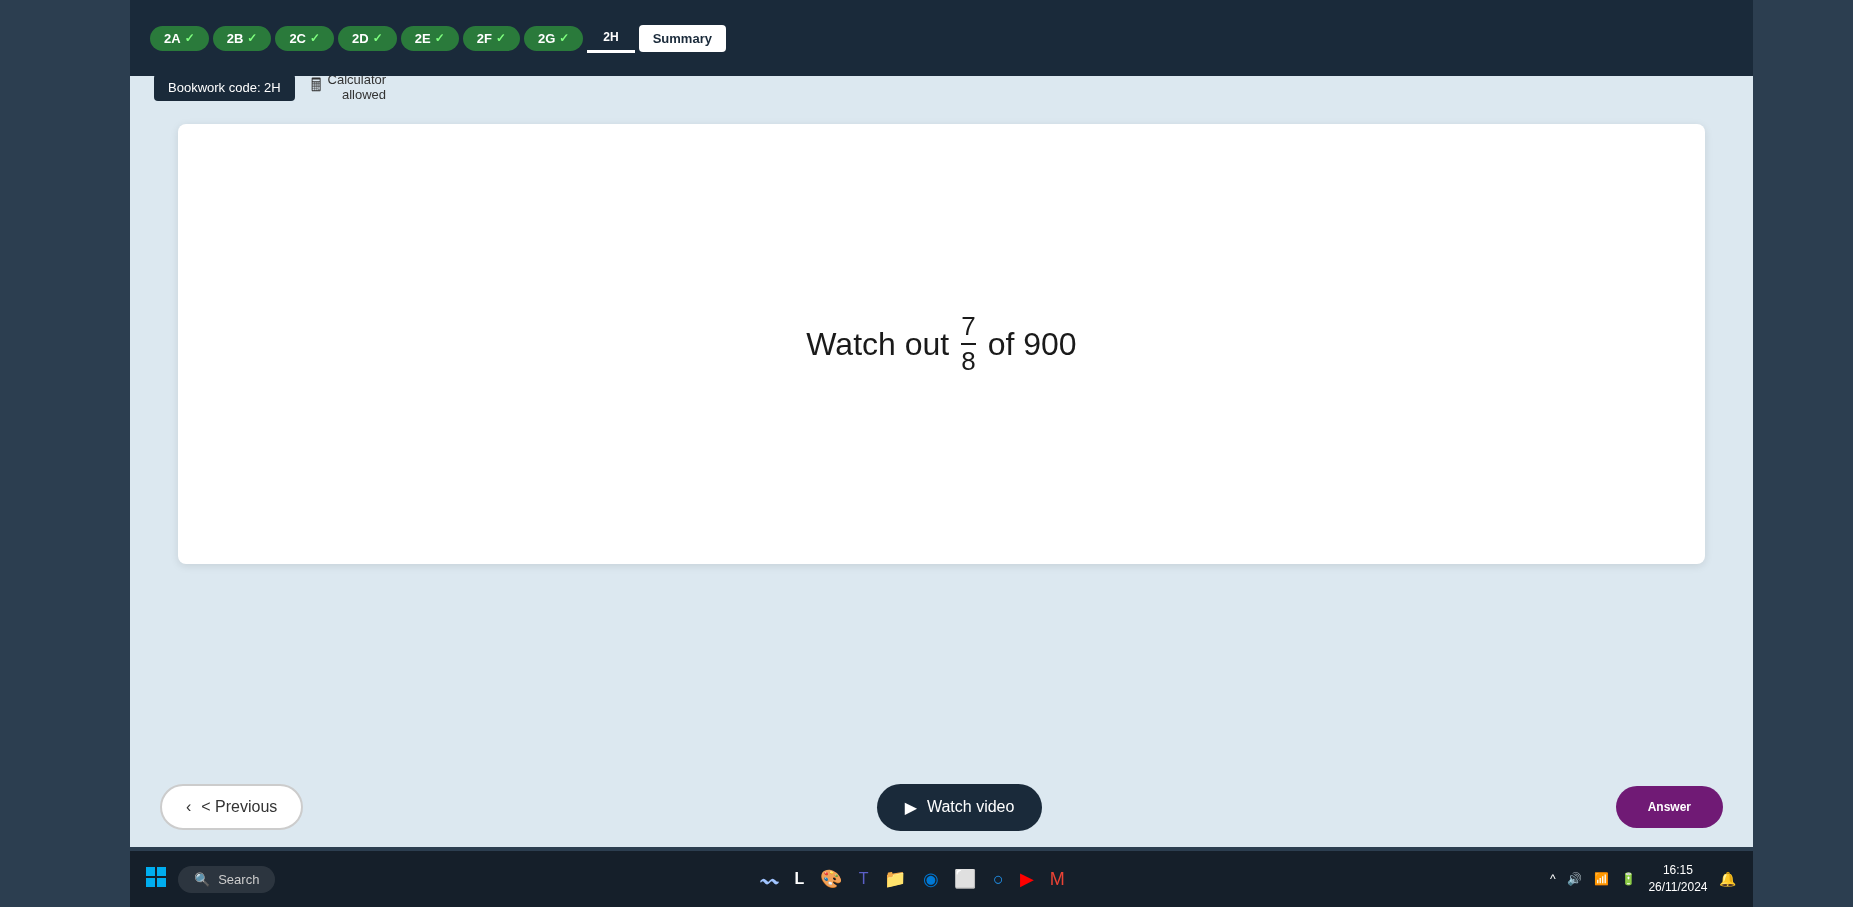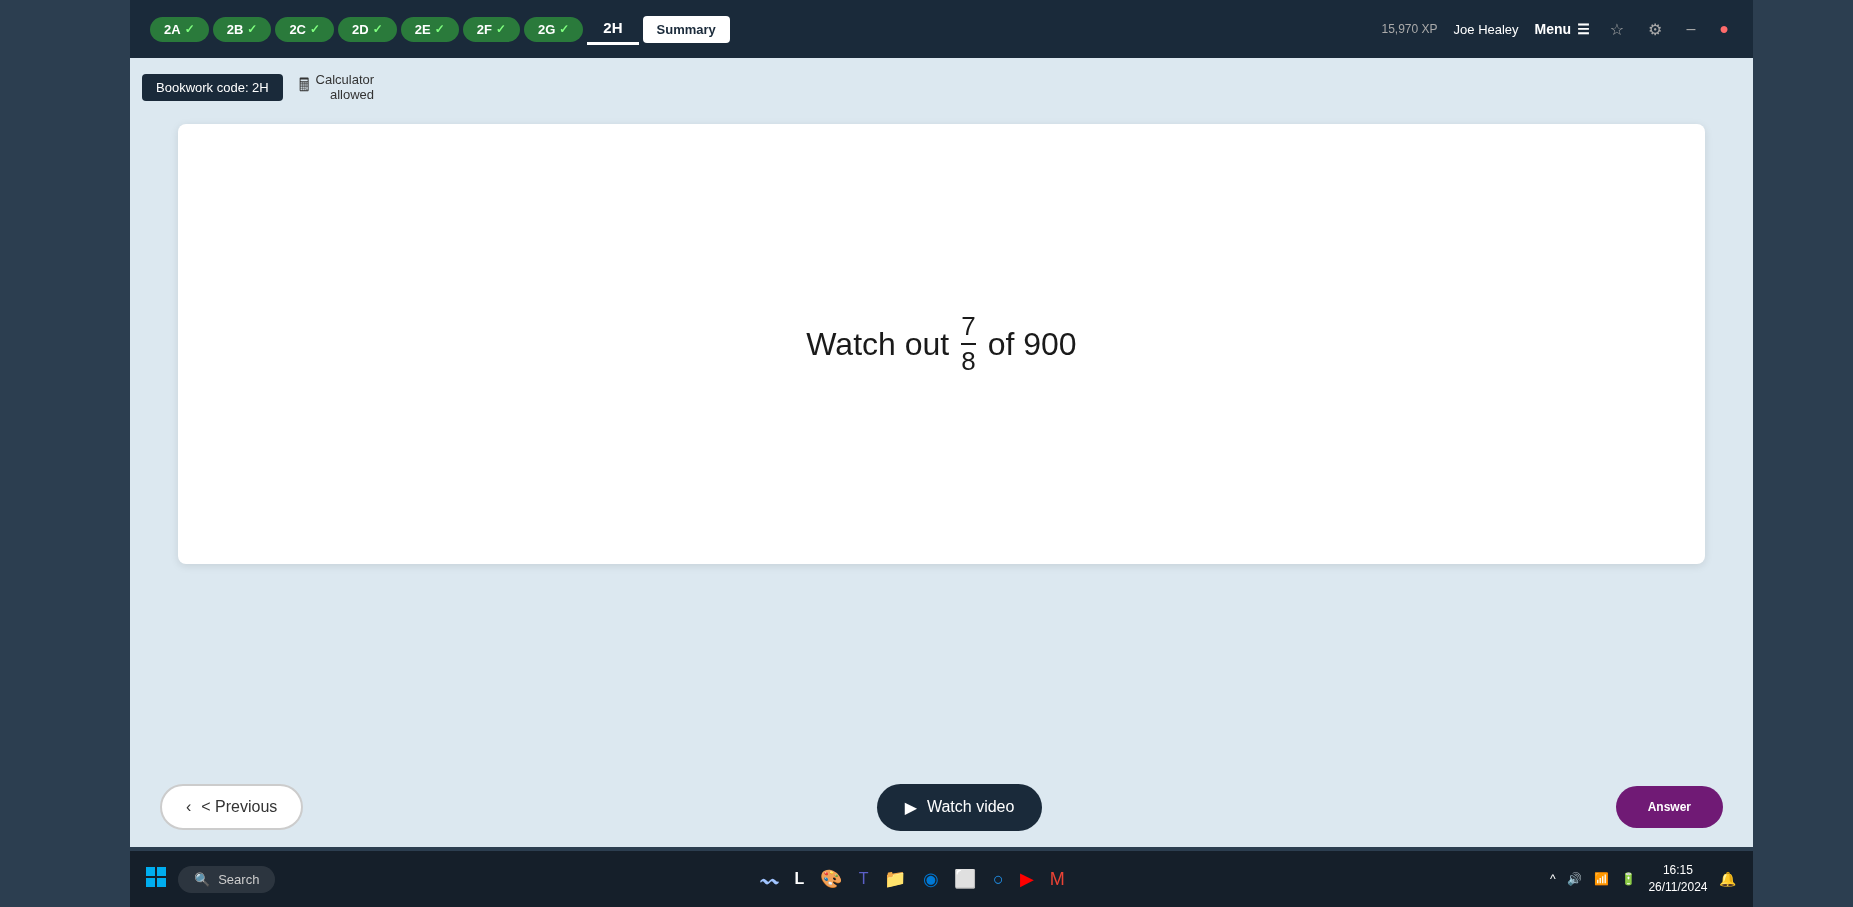--- a/index.html
+++ b/index.html
@@ -29,25 +29,24 @@
       background: #e8f0f7;
       border-radius: 4px;
     }
 
     
     .top-nav {
       position: absolute;
       top: 0;
       left: 130px;
       right: 100px;
-      height: 58px;
+      height: 76px;
       background: #1a2a3a;
       display: flex;
       align-items: center;
-      justify-content: space-between;
       padding: 0 20px;
       z-index: 10;
     }
 
     .nav-tabs {
       display: flex;
       align-items: center;
       gap: 4px;
     }
 
@@ -68,21 +67,21 @@
     .nav-tab .checkmark {
       color: #7fff7f;
       font-size: 12px;
     }
 
     .nav-tab-2h {
       background: #1a2a3a;
       color: white;
       border: none;
       padding: 6px 16px;
-      font-size: 15px;
+      font-size: 12px;
       font-weight: 700;
       cursor: pointer;
       border-bottom: 3px solid white;
     }
 
     .summary-tab {
       background: white;
       color: #1a2a3a;
       border: none;
       border-radius: 4px;
@@ -140,21 +139,21 @@
       right: 100px;
       bottom: 60px;
       background: #dce8f0;
     }
 
     
     .bookwork-bar {
       display: flex;
       align-items: center;
       gap: 16px;
-      padding: 14px 12px;
+      padding: 14px 24px;
     }
 
     .bookwork-badge {
       background: #1a2a3a;
       color: white;
       padding: 6px 14px;
       border-radius: 4px;
       font-size: 13px;
       font-weight: 500;
     }
@@ -385,32 +384,20 @@
       <span class="checkmark">✓</span>
     </button>
     <button class="nav-tab-2h">
       <span>2H</span>
     </button>
     <button class="summary-tab">
       <span>Summary</span>
     </button>
   </div>
 
-  <div class="nav-right">
-    <span class="xp-display">15,970 XP</span>
-    <span class="user-name">Joe Healey</span>
-    <button class="menu-btn">
-      <span>Menu</span>
-      <span>☰</span>
-    </button>
-    <button class="icon-btn">☆</button>
-    <button class="icon-btn">⚙</button>
-    <button class="icon-btn">–</button>
-    <button class="icon-btn" style="color:#ff6b6b;">●</button>
-  </div>
 </div>
 
 <div class="content-area">
 
   <div class="bookwork-bar">
     <div class="bookwork-badge">Bookwork code: 2H</div>
     <div class="calculator-badge">
       <span class="calc-icon">🖩</span>
       <span style="white-space: pre-line; text-align: right;">Calculator
 allowed</span>

